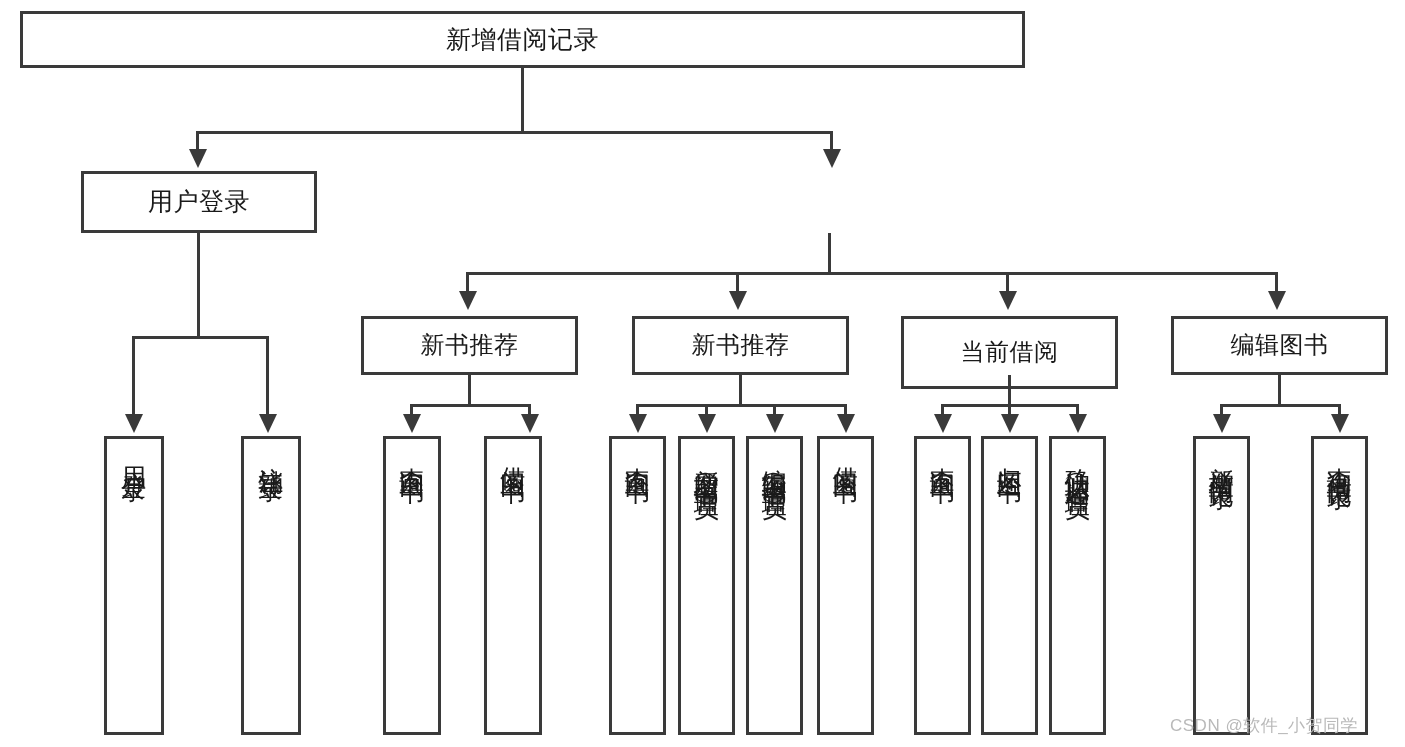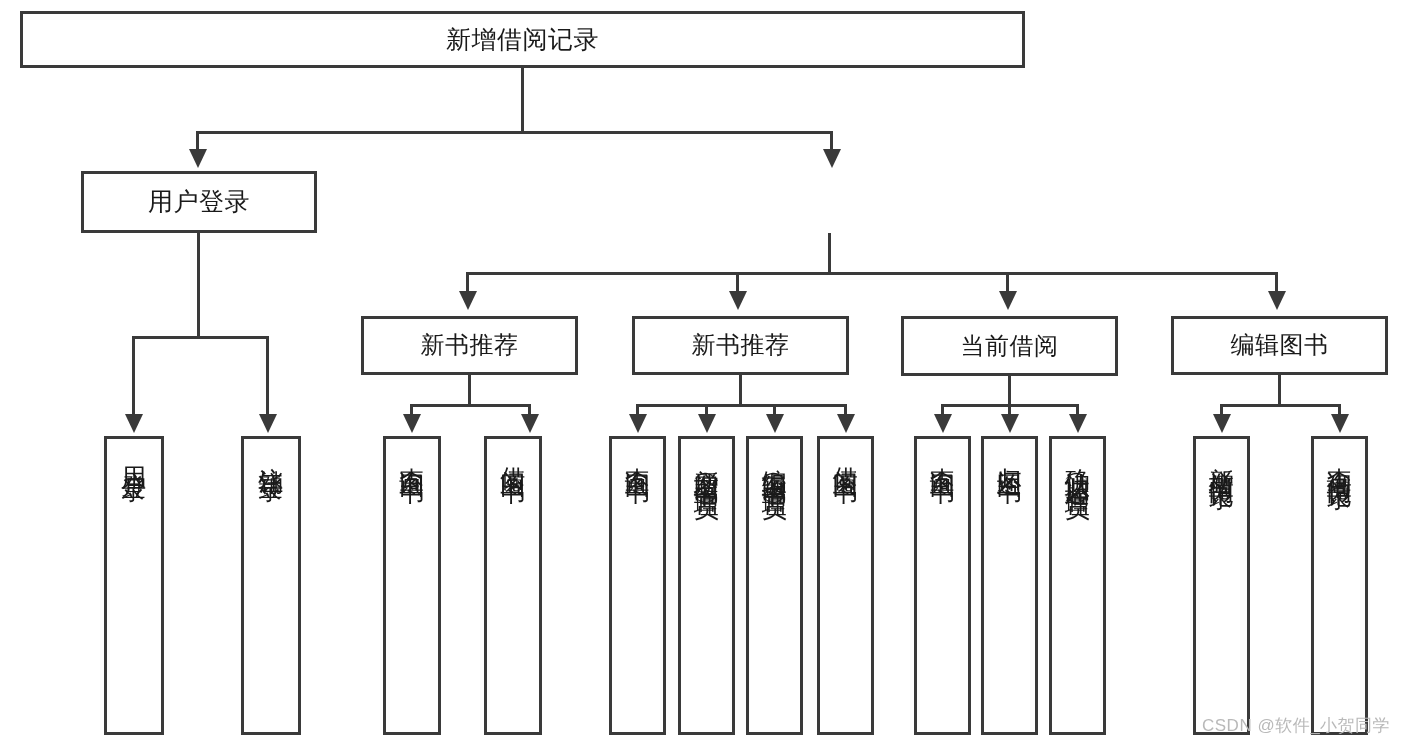--- a/index.html
+++ b/index.html
@@ -119,21 +119,21 @@
   <div class="arrow" style="left:999px; top:291px;"></div>
   <div class="edge v" style="left:1275px; top:272px; width:3px; height:23px;"></div>
   <div class="arrow" style="left:1268px; top:291px;"></div>
 
   <div class="node lvl3" style="left:361px; top:316px; width:217px; height:59px;">
     <span class="label">新书推荐</span>
   </div>
   <div class="node lvl3" style="left:632px; top:316px; width:217px; height:59px;">
     <span class="label">新书推荐</span>
   </div>
-  <div class="node lvl3" style="left:901px; top:316px; width:217px; height:60px;">
+  <div class="node lvl3" style="left:901px; top:316px; width:217px; height:73px;">
     <span class="label">当前借阅</span>
   </div>
   <div class="node lvl3" style="left:1171px; top:316px; width:217px; height:59px;">
     <span class="label">编辑图书</span>
   </div>
 
   <div class="edge v" style="left:468px; top:375px; width:3px; height:32px;"></div>
   <div class="edge h" style="left:410px; top:404px; width:121px; height:3px;"></div>
   <div class="edge v" style="left:410px; top:404px; width:3px; height:13px;"></div>
   <div class="arrow" style="left:403px; top:414px;"></div>
@@ -204,15 +204,15 @@
     <span class="label">确认归还（管理员）</span>
   </div>
 
   <div class="node leaf" style="left:1193px; top:436px; width:57px; height:299px;">
     <span class="label">新增借阅记录</span>
   </div>
   <div class="node leaf" style="left:1311px; top:436px; width:57px; height:299px;">
     <span class="label">查询借阅记录</span>
   </div>
 
-  <div id="watermark" style="left:1202px; top:714px;">CSDN @软件_小贺同学</div>
+  <div id="watermark" style="left:1170px; top:714px;">CSDN @软件_小贺同学</div>
 
 </div>
 
 </body></html>

